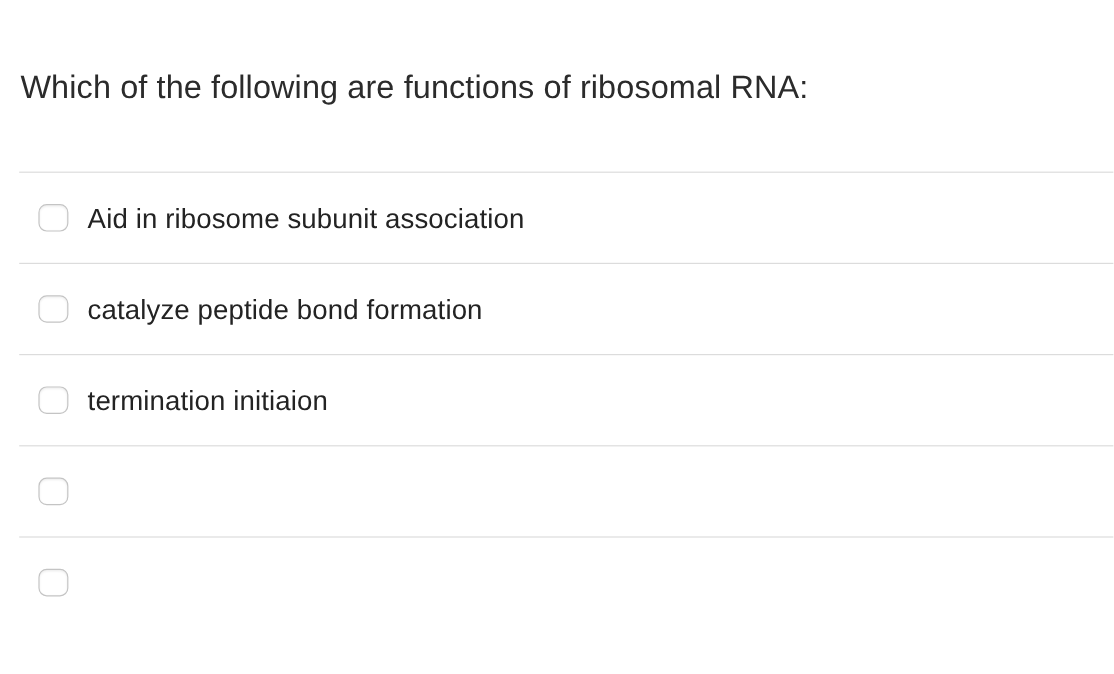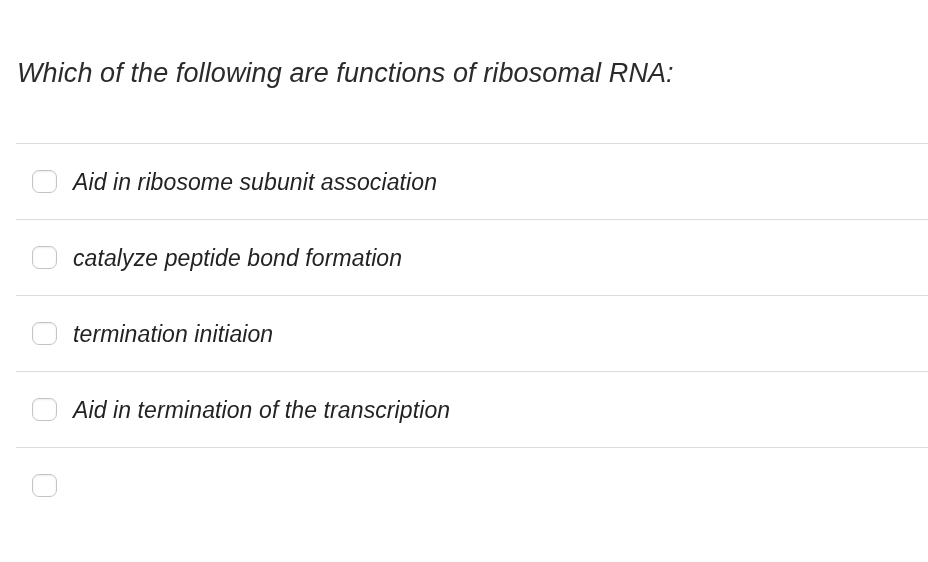--- a/index.html
+++ b/index.html
@@ -1,15 +1,15 @@
 <!DOCTYPE html>
 <html><head>
 <meta charset="utf-8">
 <style>
-  * { margin: 0; padding: 0; box-sizing: border-box; font-style: italic; }
+  * { margin: 0; padding: 0; box-sizing: border-box; }
   html, body {
     width: 928px;
     height: 562px;
     background: #ffffff;
     font-family: "Liberation Sans", "DejaVu Sans", sans-serif;
     overflow: hidden;
   }
   .question-title {
     margin: 56px 16px 0 17px;
     font-size: 27px;
@@ -72,21 +72,20 @@
 
     <div class="divider"></div>
     <div class="option-row">
       <span class="checkbox"></span>
       <span class="option-label">termination initiaion</span>
     </div>
 
     <div class="divider"></div>
     <div class="option-row">
       <span class="checkbox"></span>
-      <span class="option-label">Aid in termination of the transcription</span>
     </div>
 
     <div class="divider"></div>
     <div class="option-row">
       <span class="checkbox"></span>
     </div>
 
   </div>
 </div>
 

